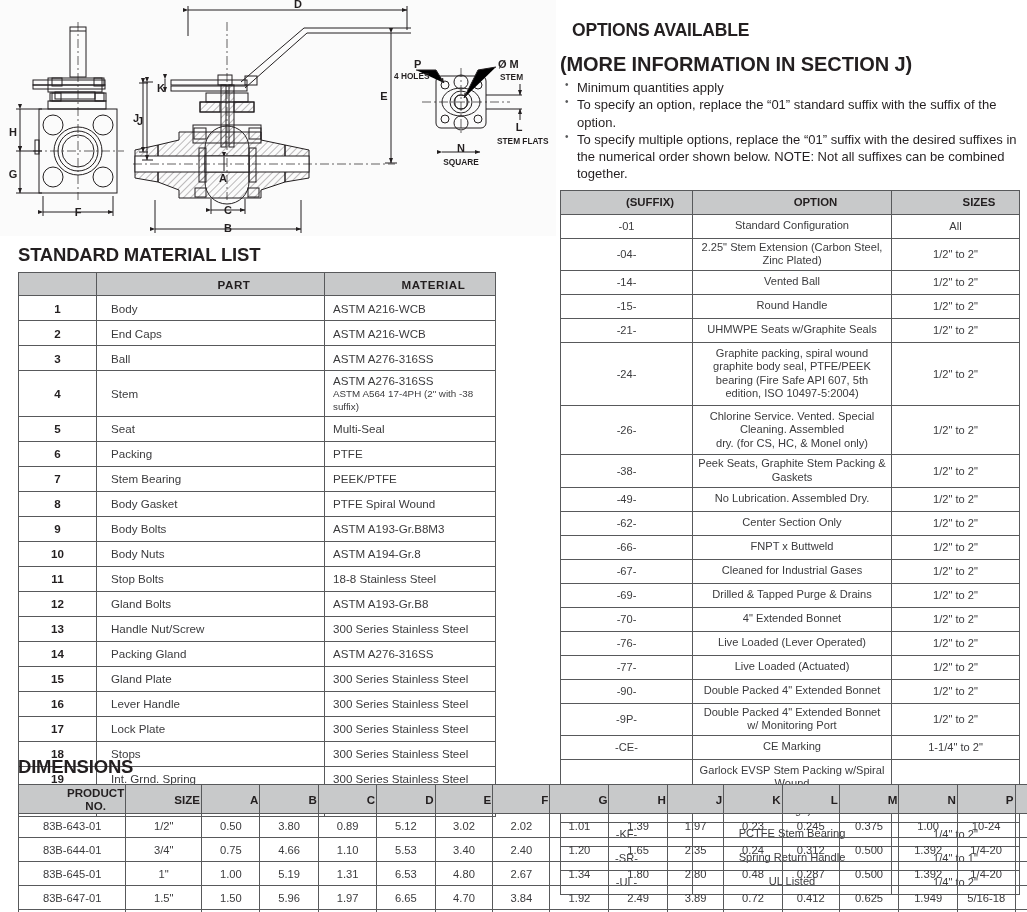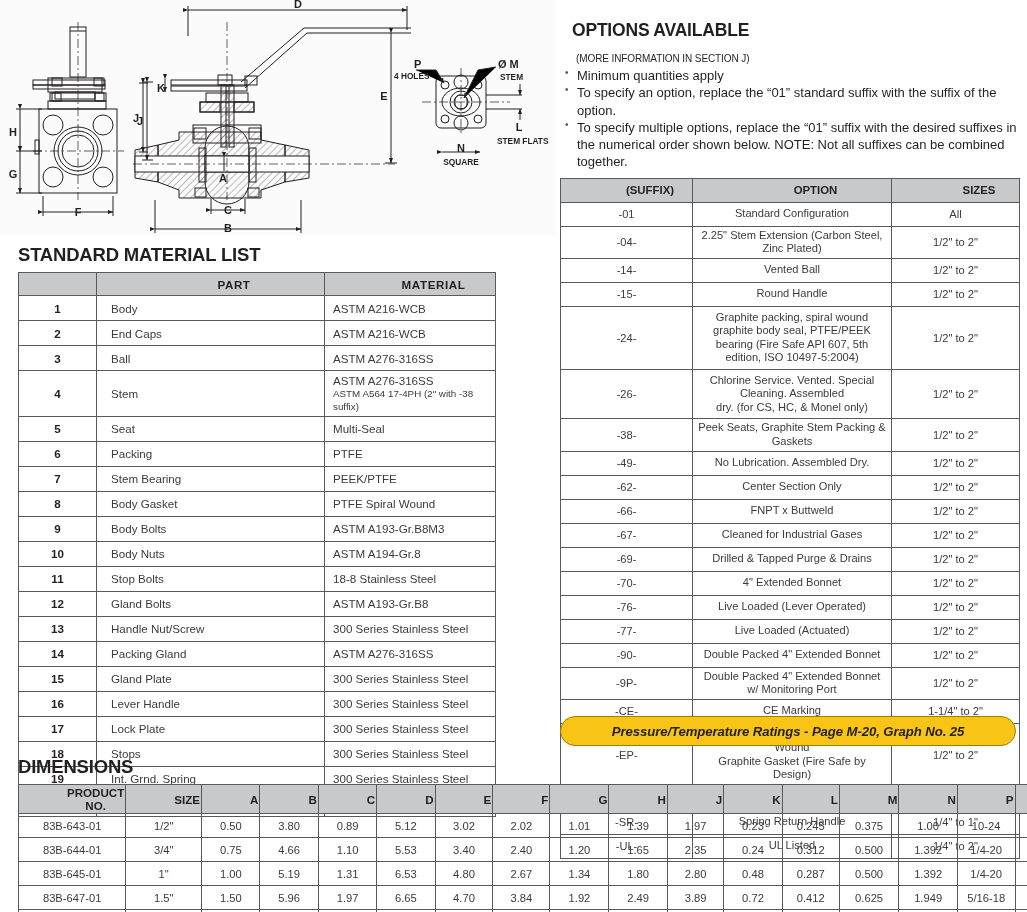--- a/index.html
+++ b/index.html
@@ -40,21 +40,21 @@
   .thin{stroke-width:1;}
   .ctr{stroke:#231f20;stroke-width:.7;stroke-dasharray:9 3 2 3;}
   .dim{stroke:#231f20;stroke-width:1;}
   .lbl{font-family:"Liberation Sans",sans-serif;font-weight:bold;font-size:11px;fill:#231f20;}
   .lbl-sm{font-family:"Liberation Sans",sans-serif;font-weight:bold;font-size:8.3px;fill:#231f20;}
   .hatch{fill:url(#hatchpat);stroke:#231f20;stroke-width:1;}
 
   
   #right-col{position:absolute;left:560px;top:8px;width:460px;}
   h1.opt-title{font-size:17.5px;font-weight:bold;margin:12px;letter-spacing:-.2px;}
-  h3.opt-sub{font-size:10px;font-weight:normal;margin:1px 0 3px 16px;letter-spacing:-.1px;}
+  h3.opt-sub{font-size:20px;font-weight:bold;margin:1px 0 3px 0;letter-spacing:-.1px;}
   ul.bullets{margin:0 0 7px 0;padding:0;list-style:none;font-size:13px;color:#231f20;}
   ul.bullets li{position:relative;padding-left:17px;line-height:1.33;}
   ul.bullets li:before{content:"\2022";position:absolute;left:5px;top:-1px;font-size:10px;color:#58595b;}
   #options-table{font-size:11.1px;}
   #options-table th{height:21px;font-size:11.4px;}
   #options-table th.c-suffix{width:82px;}
   #options-table th.c-sizes{width:78px;}
   #options-table td{text-align:center;color:#3b3b3d;padding:2px 2px;height:19px;}
   #options-table td.opt{padding:2px 5px;line-height:1.22;}
   #options-table td.two-line{height:auto;padding:4px 5px;}
@@ -416,20 +416,25 @@
             <td>-14-</td>
             <td class="opt">Vented Ball</td>
             <td>1/2" to 2"</td>
           </tr>
           <tr>
             <td>-15-</td>
             <td class="opt">Round Handle</td>
             <td>1/2" to 2"</td>
           </tr>
           <tr>
+            <td>-21-</td>
+            <td class="opt">UHMWPE Seats w/Graphite Seals</td>
+            <td>1/2" to 2"</td>
+          </tr>
+          <tr>
             <td>-24-</td>
             <td class="opt two-line">
               <div>Graphite packing, spiral wound graphite body seal, PTFE/PEEK</div>
               <div>bearing (Fire Safe API 607, 5th edition, ISO 10497-5:2004)</div>
             </td>
             <td>1/2" to 2"</td>
           </tr>
           <tr>
             <td>-26-</td>
             <td class="opt two-line">
@@ -518,23 +523,20 @@
           </tr>
           <tr>
             <td>-UL-</td>
             <td class="opt">UL Listed</td>
             <td>1/4" to 2"</td>
           </tr>
         </tbody>
     </table>
   </div>
 
-  <div id="pt-banner">
-    <span>Pressure/Temperature Ratings - Page M-20, Graph No. 25</span>
-  </div>
 
   <div id="dims-wrap">
     <h2 class="section-title">DIMENSIONS</h2>
     <table class="tbl" id="dims-table">
       <thead>
           <tr id="dims-header">
             <th class="hdr c-prod">PRODUCT NO.</th>
             <th class="hdr c-size">SIZE</th>
             <th class="hdr">A</th>
             <th class="hdr">B</th>

